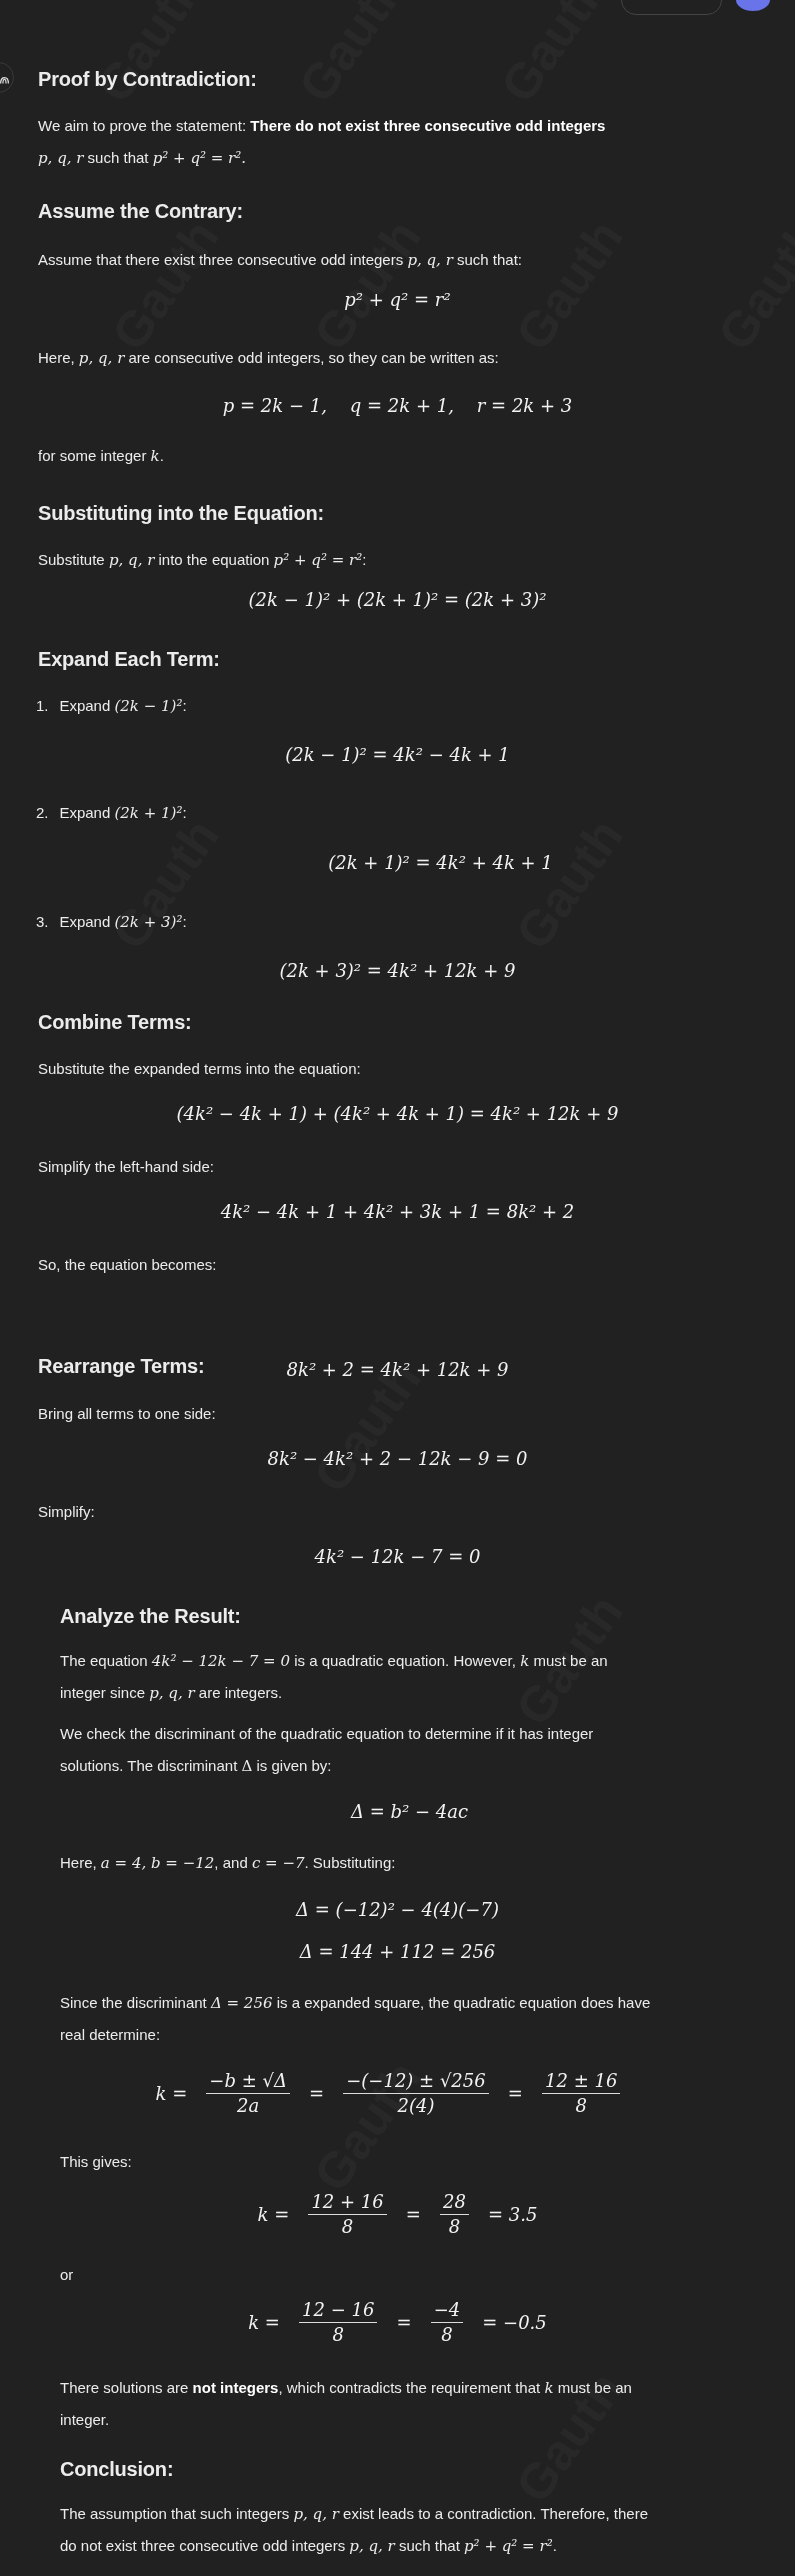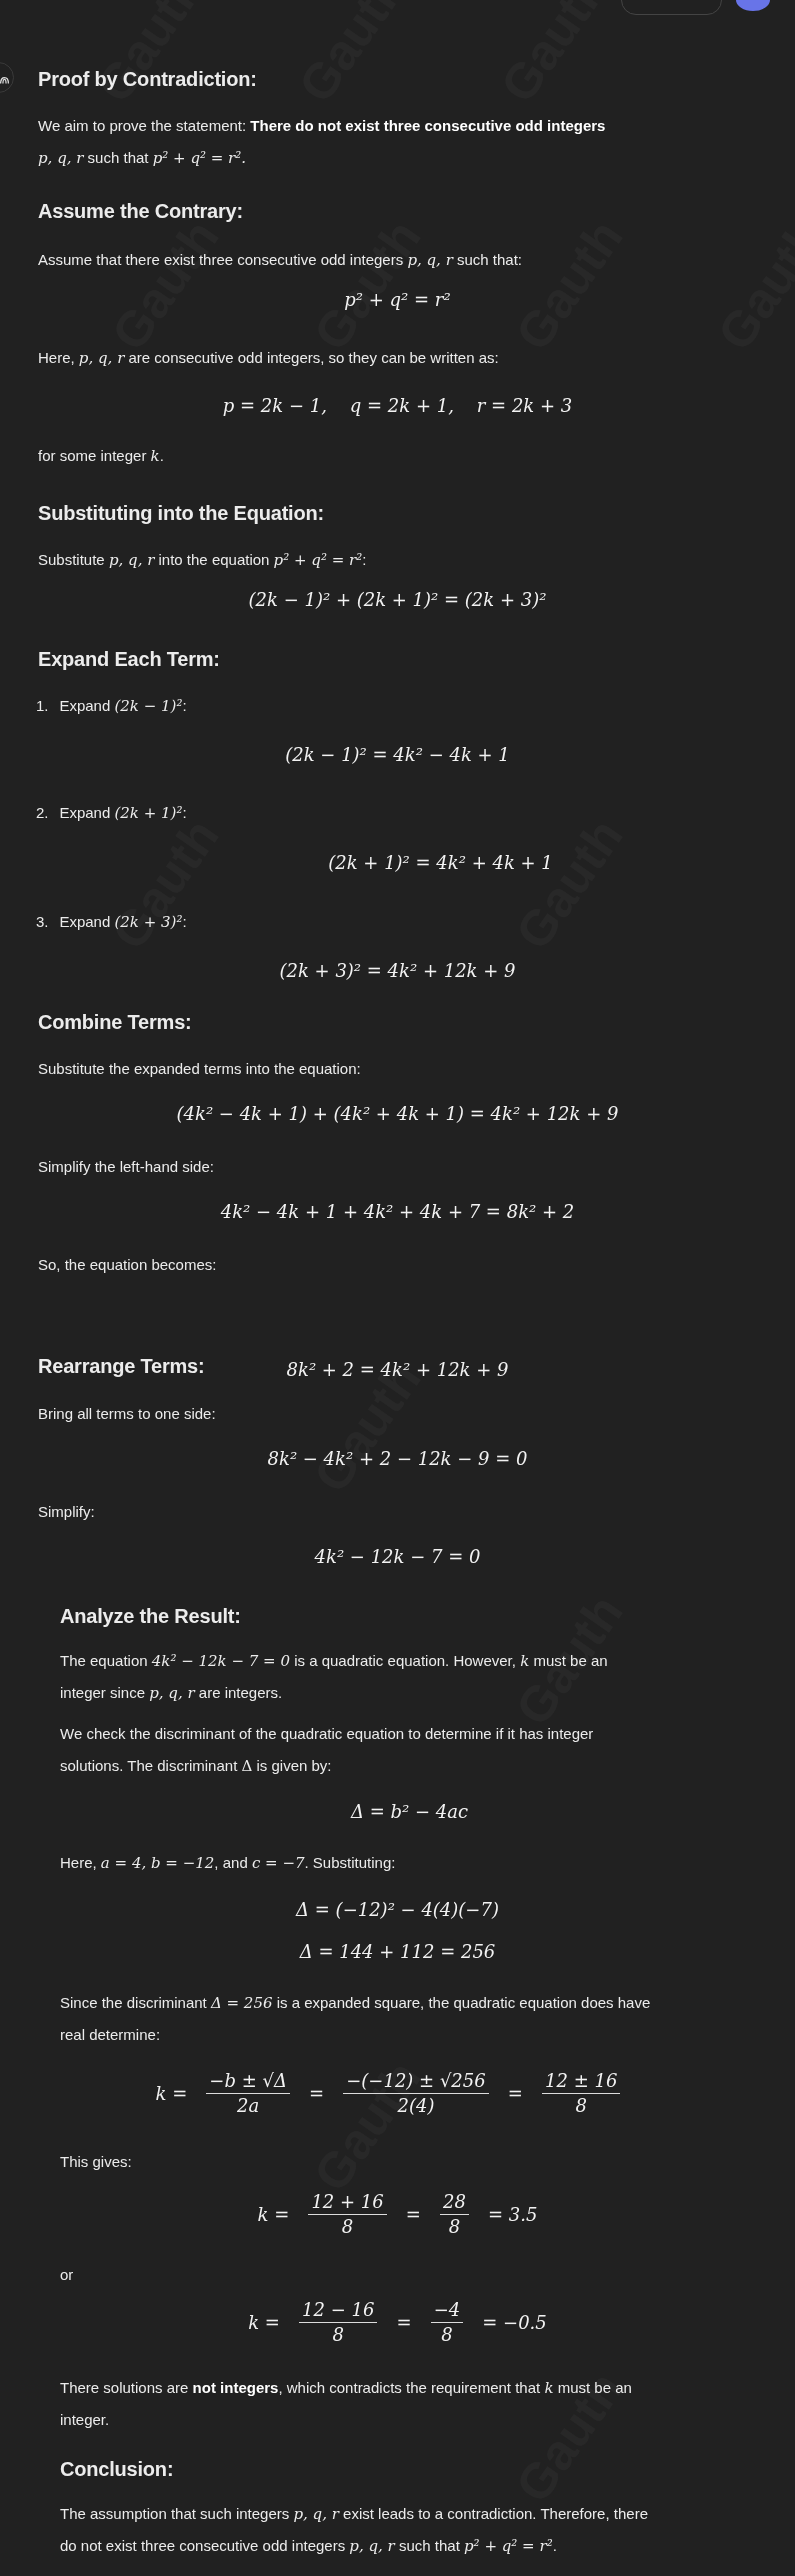--- a/index.html
+++ b/index.html
@@ -125,21 +125,21 @@
   <div class="sec" style="top:1011px; left:38px;">
     <h3>Combine Terms:</h3>
   </div>
   <div class="sec" style="top:1053px; left:38px;">
     <p class="t">Substitute the expanded terms into the equation:</p>
   </div>
   <div class="eq m" style="top:1103px;">(4k² − 4k + 1) + (4k² + 4k + 1) = 4k² + 12k + 9</div>
   <div class="sec" style="top:1151px; left:38px;">
     <p class="t">Simplify the left-hand side:</p>
   </div>
-  <div class="eq m" style="top:1201px;">4k² − 4k + 1 + 4k² + 4k + 7 = 8k² + 2</div>
+  <div class="eq m" style="top:1201px;">4k² − 4k + 1 + 4k² + 3k + 1 = 8k² + 2</div>
   <div class="sec" style="top:1249px; left:38px;">
     <p class="t">So, the equation becomes:</p>
   </div>
   <div class="eq m" style="top:1331px;margin-top:28px;">8k² + 2 = 4k² + 12k + 9</div>
 
   <div class="sec" style="top:1355px; left:38px;">
     <h3>Rearrange Terms:</h3>
   </div>
   <div class="sec" style="top:1398px; left:38px;">
     <p class="t">Bring all terms to one side:</p>

